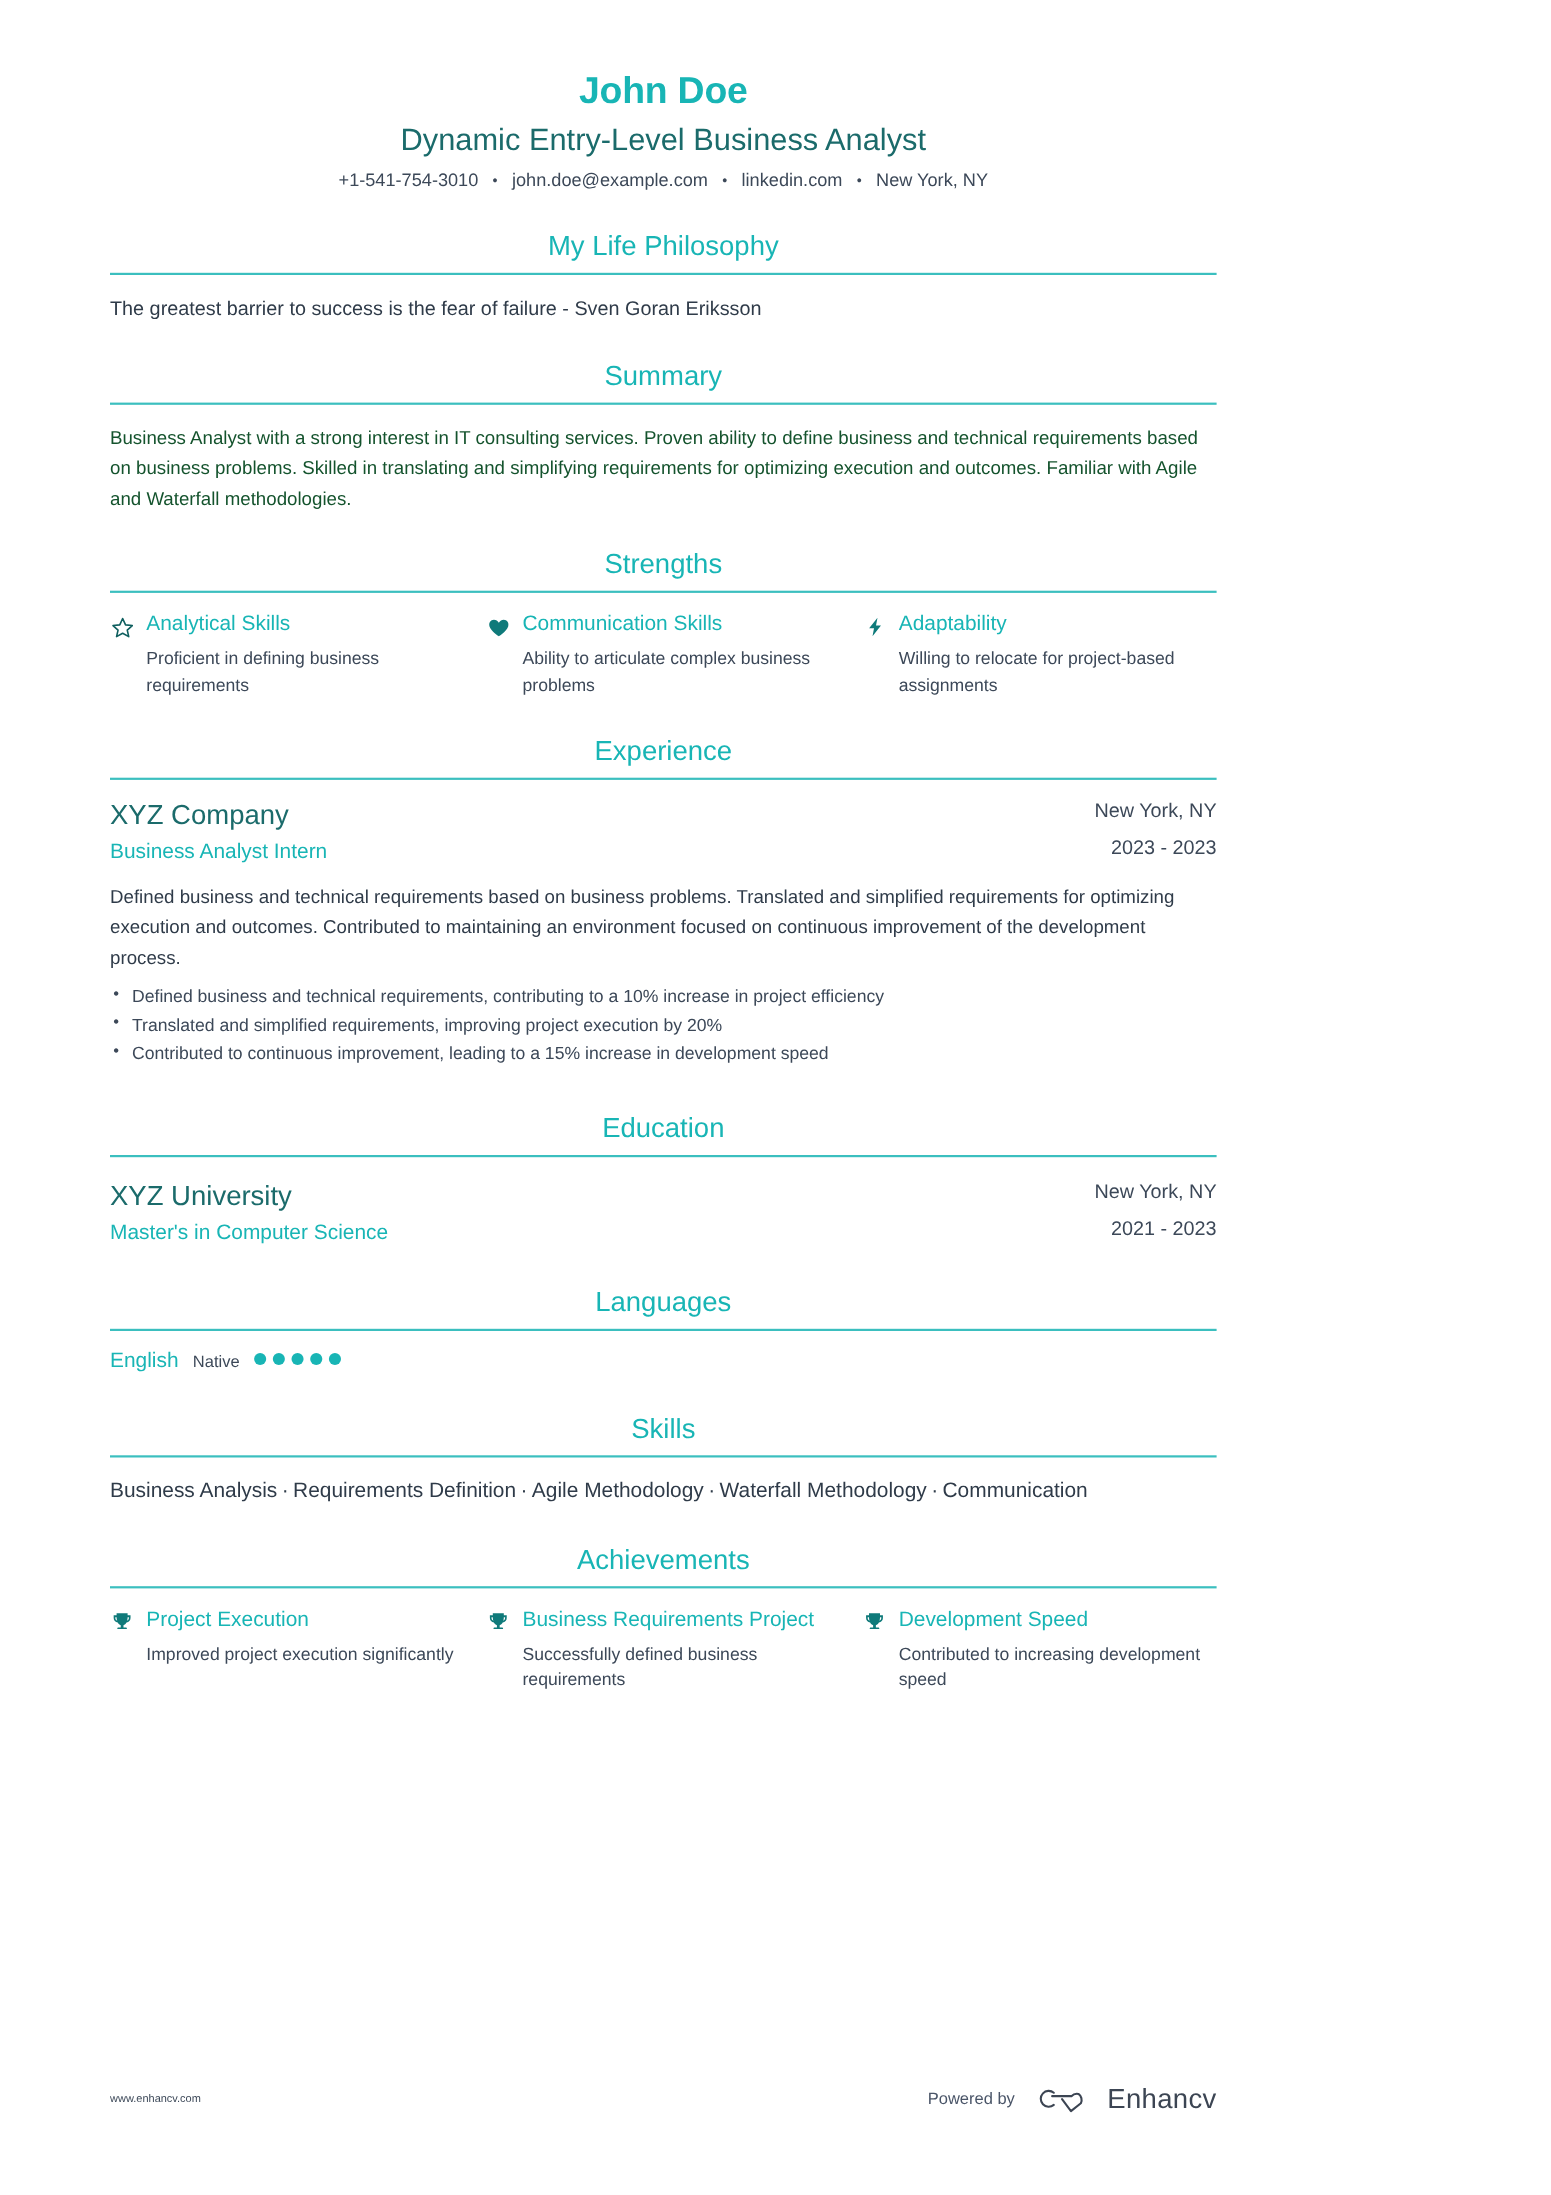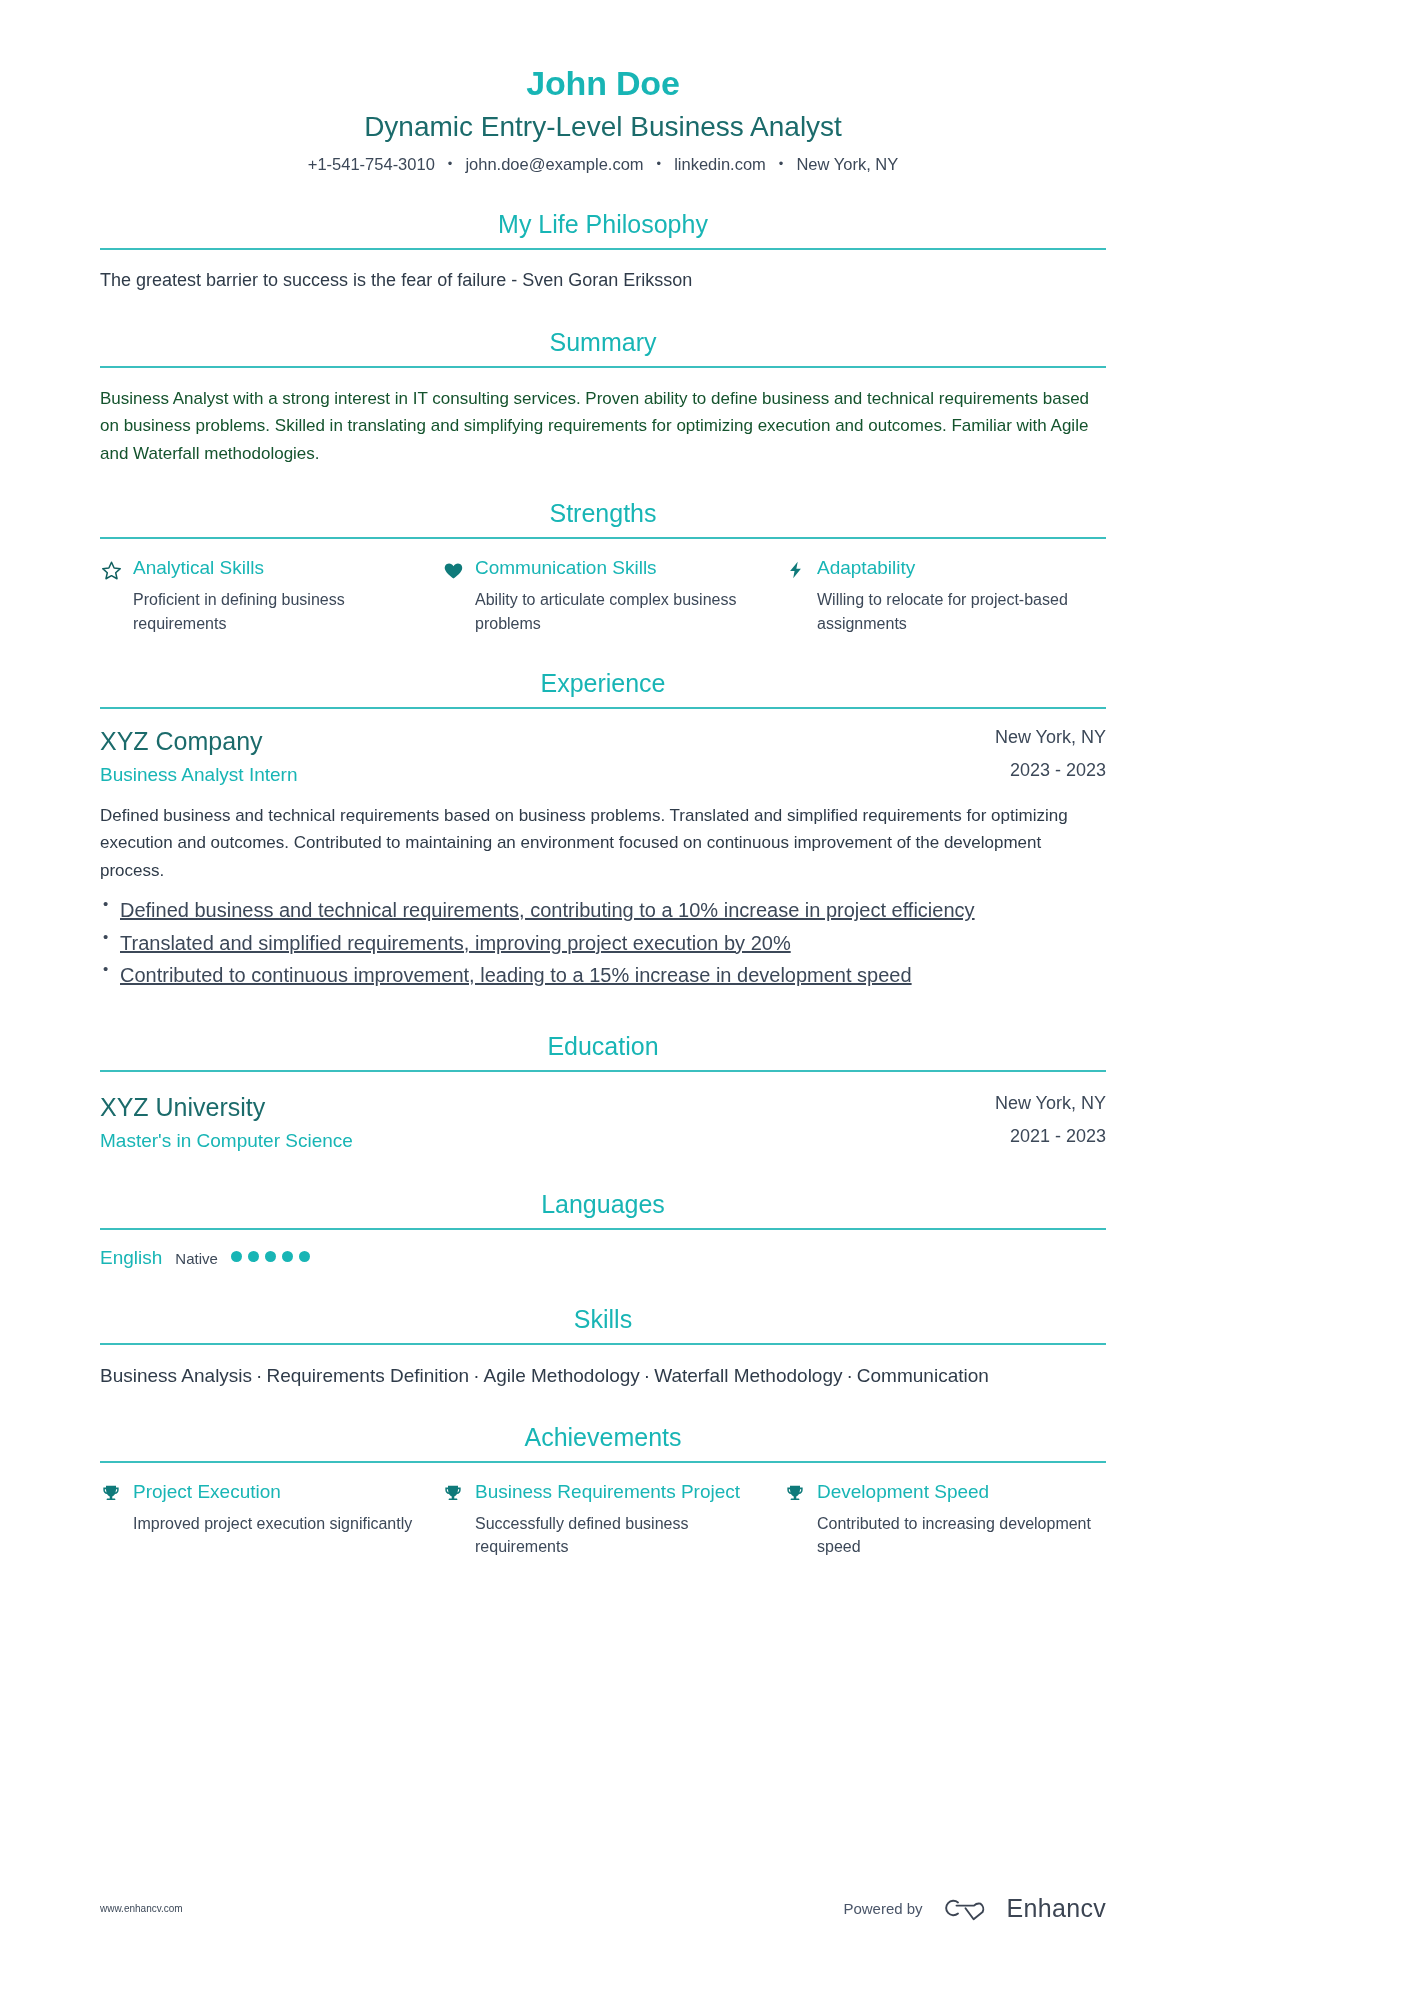--- a/index.html
+++ b/index.html
@@ -144,24 +144,23 @@
   .entry-summary {
     font-size: 17px;
     color: #2f3b49;
     line-height: 1.62;
     margin-top: 14px;
   }
   .bullets { list-style: none; margin-top: 10px; }
   .bullets li {
     position: relative;
     padding-left: 20px;
-    font-size: 20px;
+    font-size: 16px;
     color: #3c4858;
     line-height: 1.62;
-    text-decoration: underline;
   }
   .bullets li::before {
     content: "•";
     position: absolute;
     left: 3px;
     top: -2px;
     font-size: 15px;
     color: #3c4858;
   }
 

